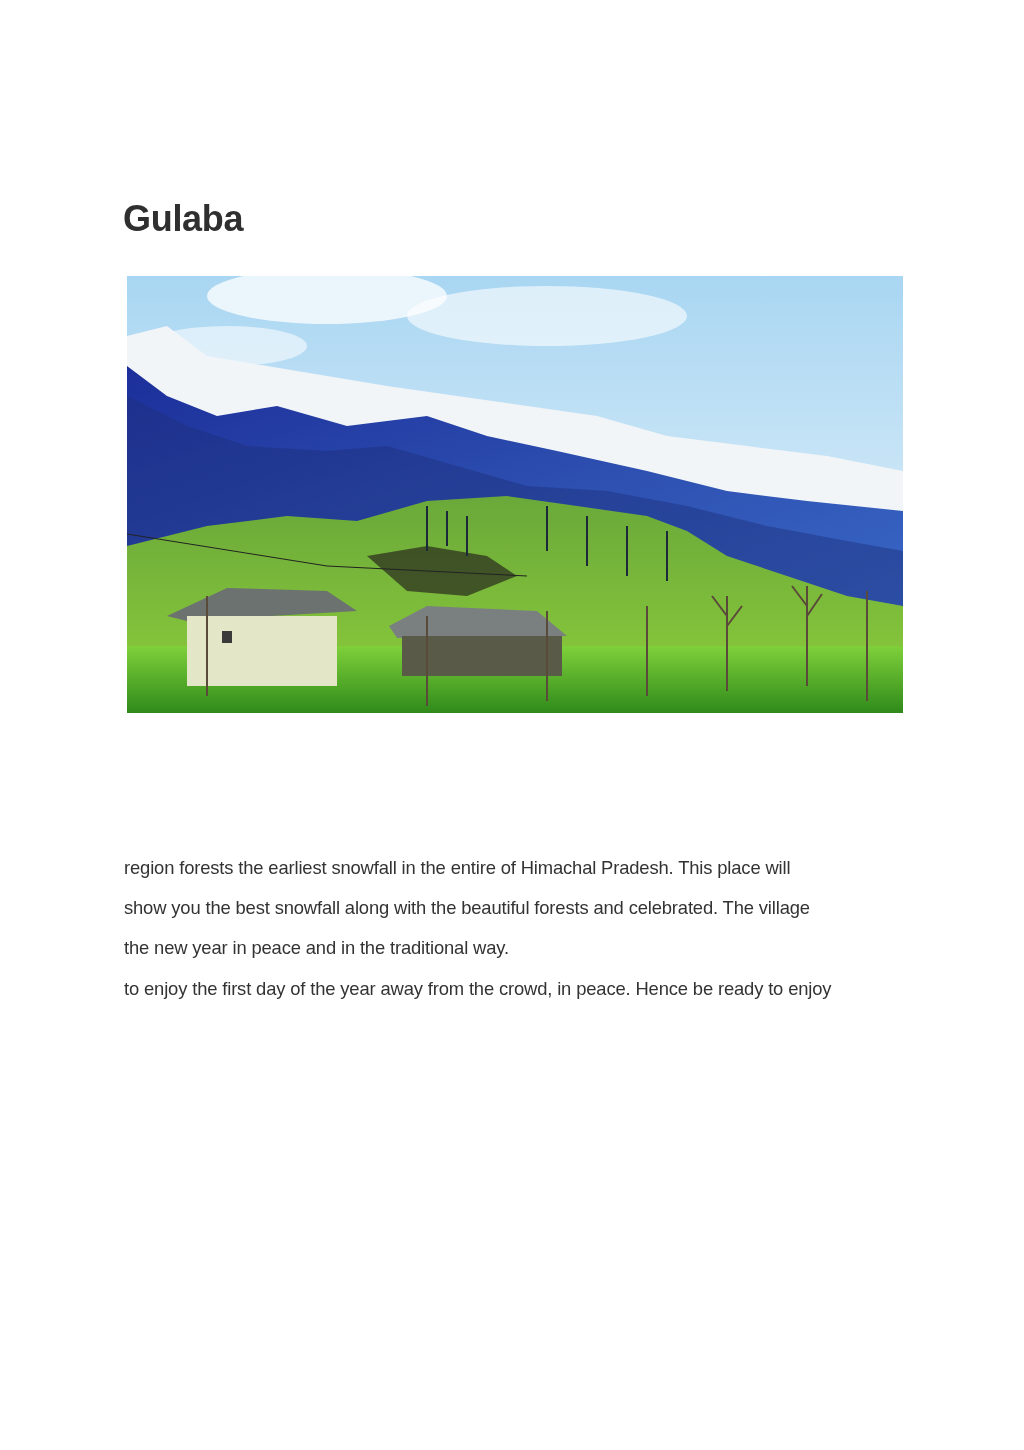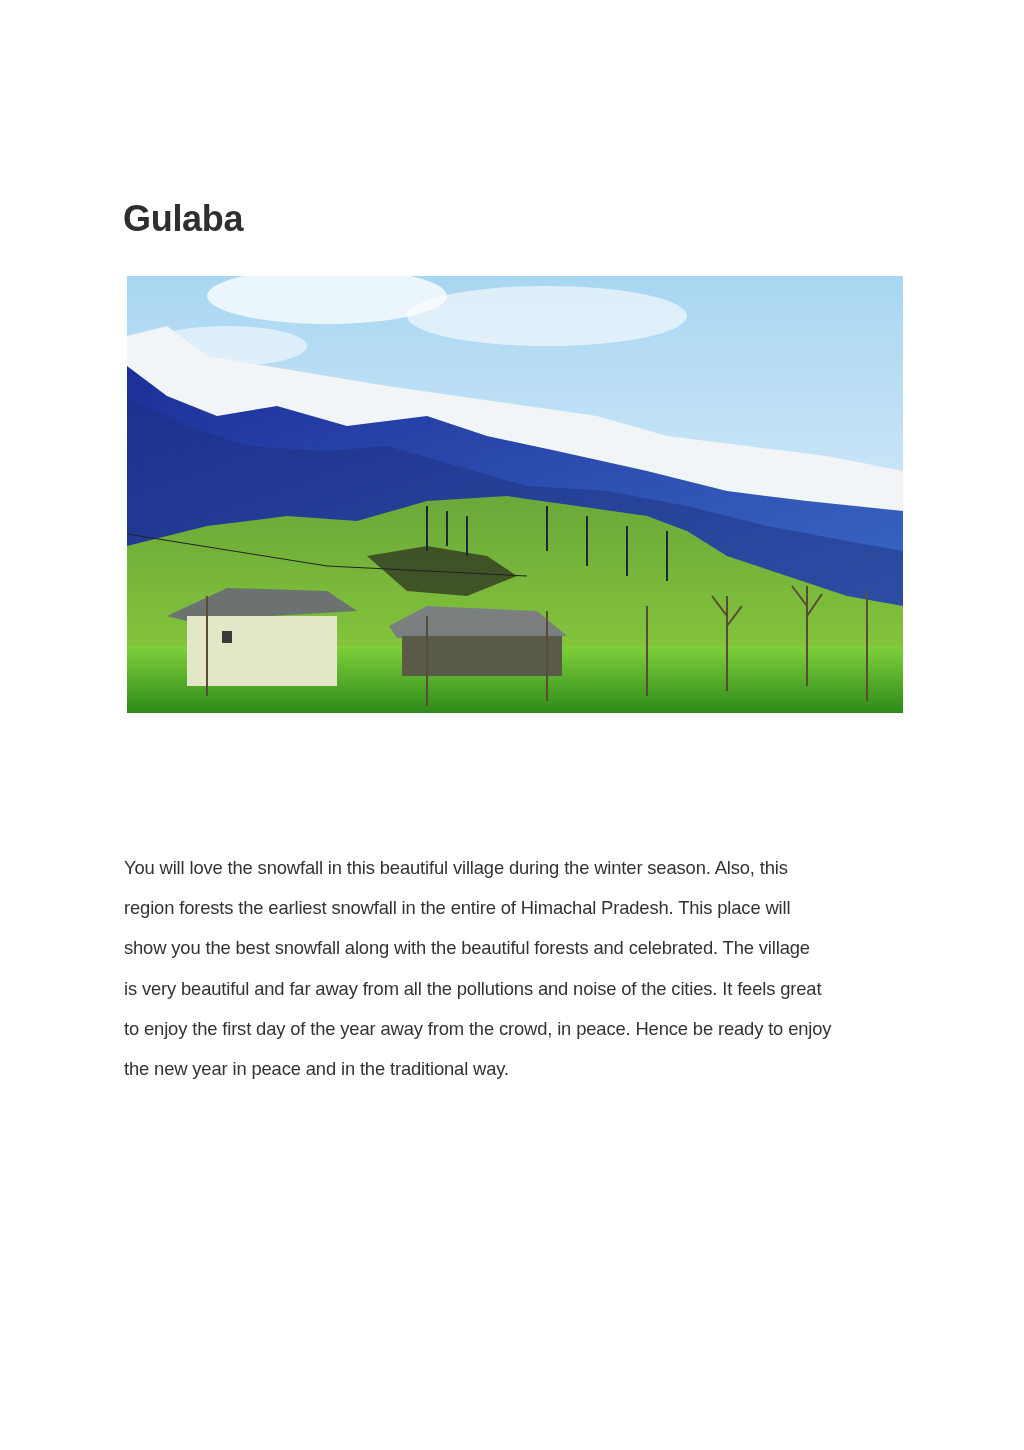--- a/index.html
+++ b/index.html
@@ -126,21 +126,19 @@
         <line x1="740" y1="315" x2="740" y2="425"></line>
         <path d="M600,340 L585,320 M600,350 L615,330 M680,330 L665,310 M680,340 L695,318"></path>
       </g>
 
       <path d="M0,258 L200,290 L400,300" stroke="#222" stroke-width="1" fill="none"></path>
     </svg>
   </div>
 
 
   <p class="para p2">
-    <span class="line">You will love the snowfall in this beautiful village during the winter season. Also, this</span>
     <span class="line">region forests the earliest snowfall in the entire of Himachal Pradesh. This place will</span>
     <span class="line">show you the best snowfall along with the beautiful forests and celebrated. The village</span>
-    <span class="line">is very beautiful and far away from all the pollutions and noise of the cities. It feels great</span>
+    <span class="line">the new year in peace and in the traditional way.</span>
     <span class="line">to enjoy the first day of the year away from the crowd, in peace. Hence be ready to enjoy</span>
-    <span class="line">the new year in peace and in the traditional way.</span>
   </p>
 
 </div>
 
 </body></html>

